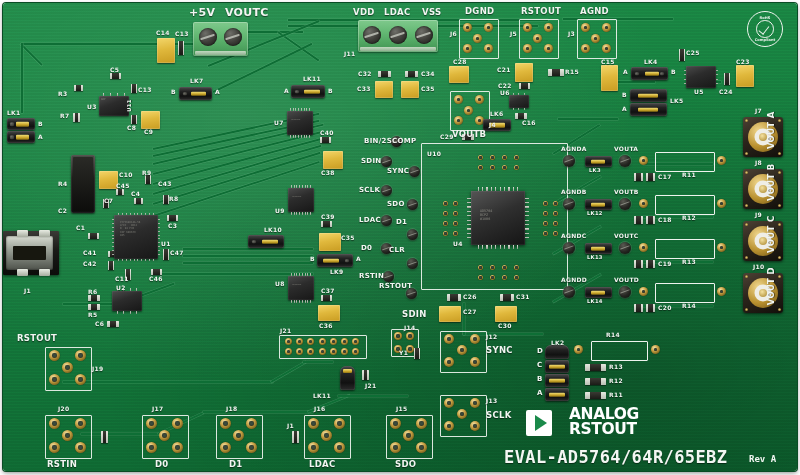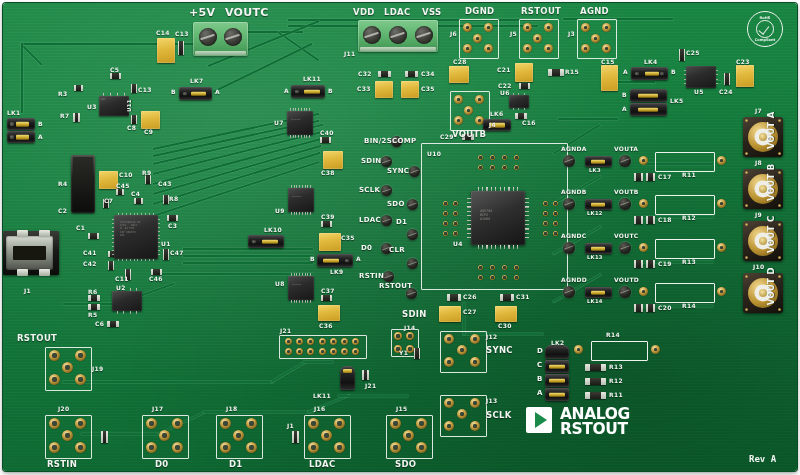--- a/index.html
+++ b/index.html
@@ -173,21 +173,21 @@
 
   
   .rohs{position:absolute;z-index:40;border-radius:50%;border:1.4px solid #eef3ee;
     display:flex;align-items:center;justify-content:center;}
   .rohs .inner{width:46%;height:46%;border-radius:50%;border:1.3px solid #eef3ee;position:relative}
   .rohs .inner:after{content:"";position:absolute;left:22%;top:20%;width:32%;height:55%;
     border-right:1.4px solid #eef3ee;border-bottom:1.4px solid #eef3ee;transform:rotate(38deg)}
   .rohs .t{position:absolute;color:#eef3ee;font-size:3.6px;font-weight:bold;white-space:nowrap}
 
   
-  #adlogo{position:absolute;z-index:45;display:flex;align-items:flex-start;gap:8px}
+  #adlogo{position:absolute;z-index:45;display:flex;align-items:flex-end;gap:17px}
   #adlogo .tri{
     width:26px;height:26px;background:#ffffff;border-radius:2px;
     display:flex;align-items:center;justify-content:center;
   }
   #adlogo .tri i{
     display:block;width:0;height:0;border-left:12px solid #1a8a4a;
     border-top:8px solid transparent;border-bottom:8px solid transparent;
     margin-left:4px;
   }
   #adlogo .words{display:flex;flex-direction:column;line-height:.95}
@@ -1301,16 +1301,17 @@
 
     <div id="adlogo" style="left:523px;top:404px;">
       <div class="tri">
           <i></i>
         </div>
       <div class="words">
         <b>ANALOG</b>
         <b>RSTOUT</b>
       </div>
     </div>
+    <div id="boardname" style="left:501px;top:444px;">EVAL-AD5764/64R/65EBZ</div>
     <div id="revtext" style="left:746px;top:451px;">Rev A</div>
 
   </div>
 </div>
 
 </body></html>

